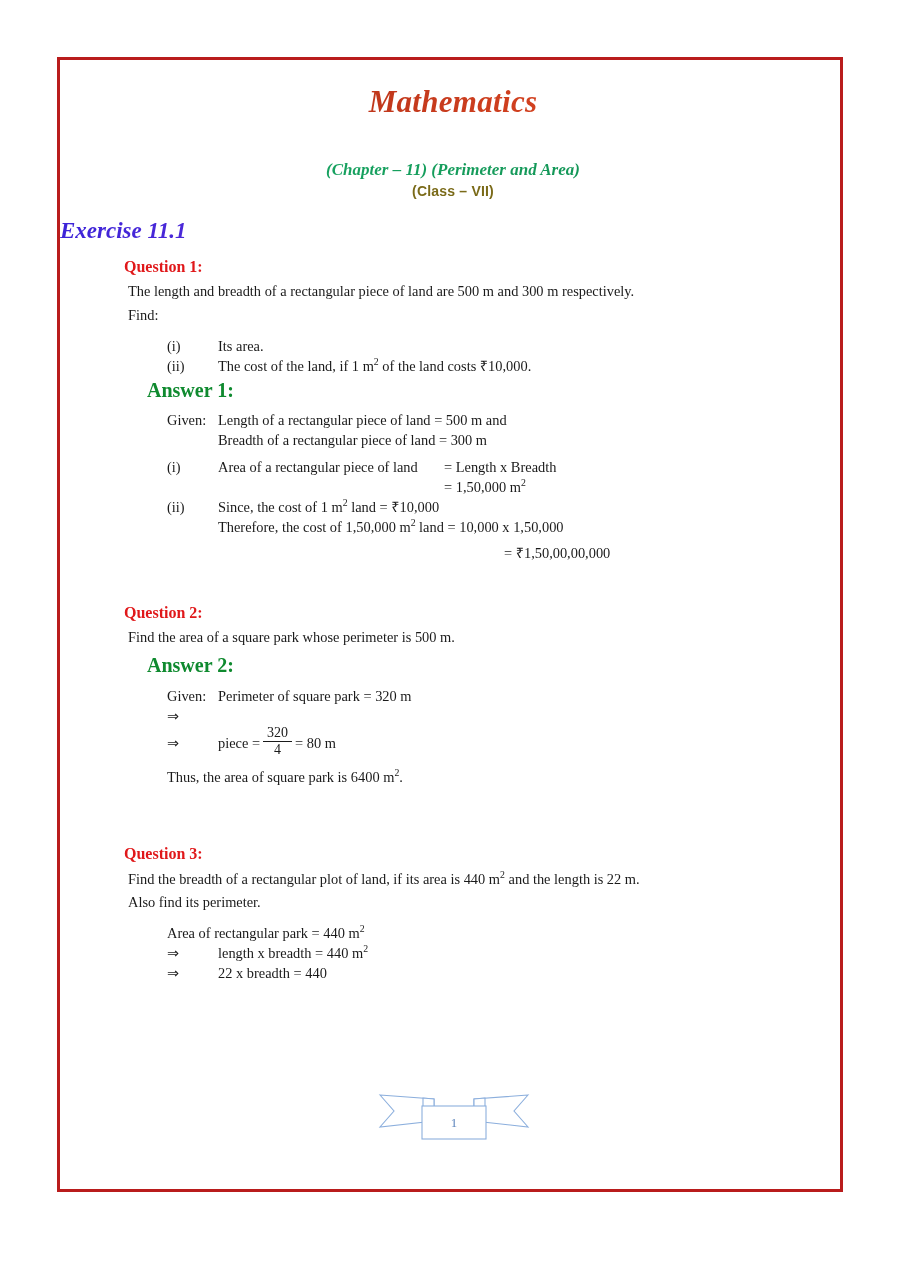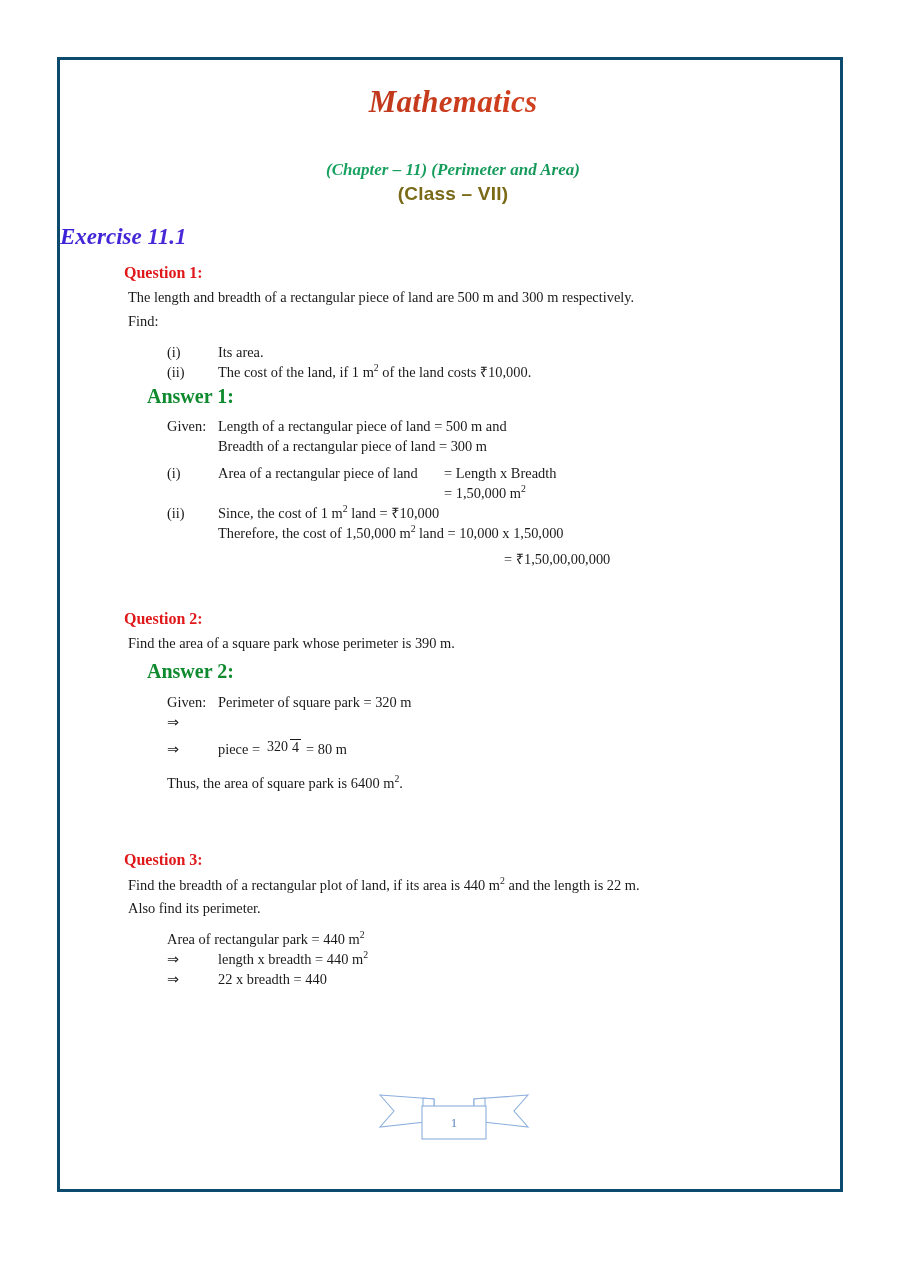--- a/index.html
+++ b/index.html
@@ -16,21 +16,21 @@
     overflow: hidden;
   }
 
   
   #page-frame {
     position: absolute;
     left: 57px;
     top: 57px;
     width: 786px;
     height: 1135px;
-    border: 3px solid #0c4a6e;
+    border: 3px solid #b91c1c;
     background: #ffffff;
     box-sizing: border-box;
   }
 
   #content {
     position: absolute;
     left: 0;
     top: 0;
     width: 786px;
     height: 1135px;
@@ -63,21 +63,21 @@
     -webkit-background-clip: text;
     background-clip: text;
     color: transparent;
     -webkit-text-fill-color: transparent;
   }
 
   .class-line {
     text-align: center;
     font-family: "Liberation Sans", sans-serif;
     font-weight: bold;
-    font-size: 19px;
+    font-size: 14px;
     color: #7a6a18;
     margin: 3px 0 0 0;
     letter-spacing: 0.2px;
   }
 
   .exercise-line {
     text-align: left;
     font-family: "Liberation Serif", serif;
     font-weight: bold;
     font-style: italic;
@@ -164,21 +164,21 @@
 
   sup {
     font-size: 0.68em;
     vertical-align: super;
     line-height: 0;
   }
 
   
   .frac {
     display: inline-flex;
-    flex-direction: row;
+    flex-direction: column;
     align-items: center;
     vertical-align: middle;
     margin: 0 5px;
     position: relative;
     top: -2px;
     font-family: "Liberation Serif", serif;
   }
   .frac .num {
     font-size: 14px;
     line-height: 1.05;
@@ -285,21 +285,21 @@
         <div class="spacer-sm"></div>
         <div class="res-only2">
           <span>= ₹1,50,00,00,000</span>
         </div>
       </div>
 
       <div class="spacer-lg"></div>
 
       <div>
         <div class="q-head">Question 2:</div>
-        <div class="q-text">Find the area of a square park whose perimeter is 390 m.</div>
+        <div class="q-text">Find the area of a square park whose perimeter is 500 m.</div>
 
         <div class="a-head">Answer 2:</div>
         <div class="spacer-sm"></div>
 
         <div class="row">
           <span class="lab">Given:</span>
           <span class="val">Perimeter of square park = 320 m</span>
         </div>
         <div class="row">
           <span class="lab arrow">⇒</span>

